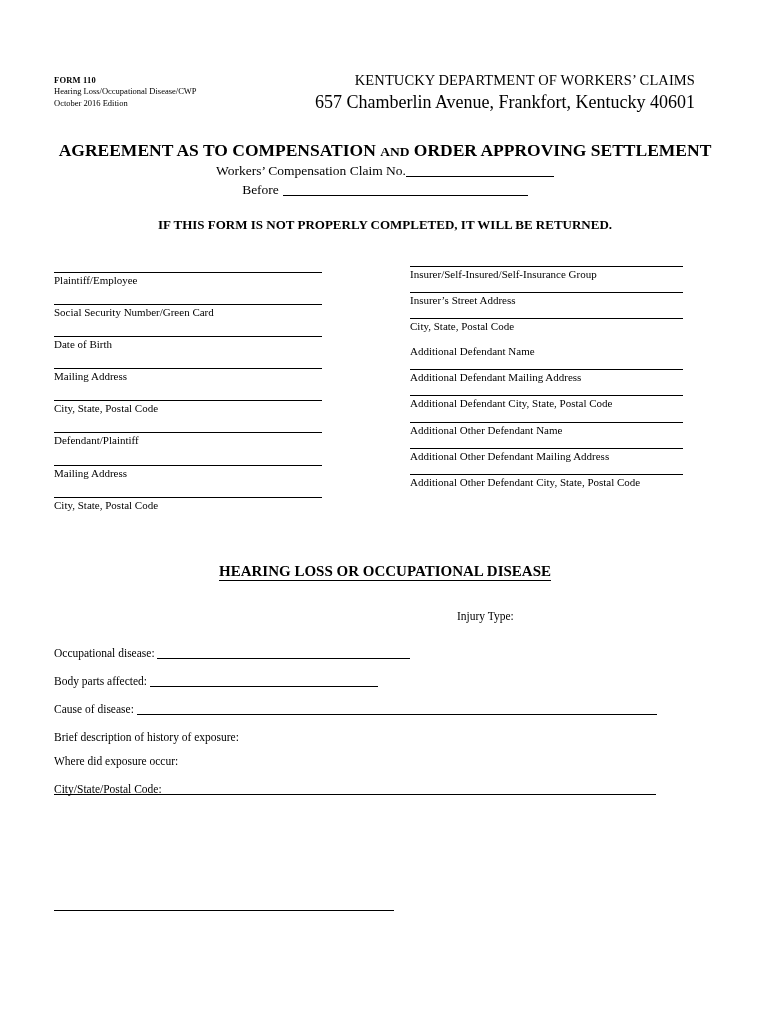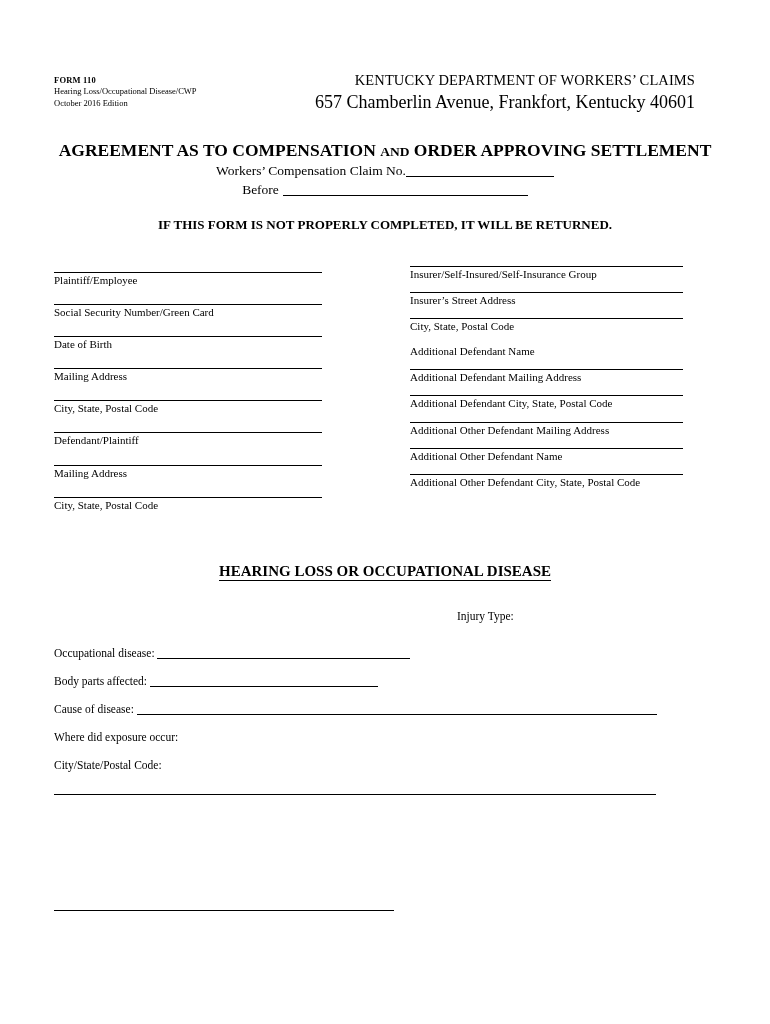--- a/index.html
+++ b/index.html
@@ -283,25 +283,25 @@
     <div class="fld">
       <div class="rule"></div>
       <div class="lbl">Additional Defendant Mailing Address</div>
     </div>
     <div class="fld">
       <div class="rule"></div>
       <div class="lbl">Additional Defendant City, State, Postal Code</div>
     </div>
     <div class="fld">
       <div class="rule"></div>
+      <div class="lbl">Additional Other Defendant Name</div>
+    </div>
+    <div class="fld">
+      <div class="rule"></div>
       <div class="lbl">Additional Other Defendant Mailing Address</div>
-    </div>
-    <div class="fld">
-      <div class="rule"></div>
-      <div class="lbl">Additional Other Defendant Name</div>
     </div>
     <div class="fld">
       <div class="rule"></div>
       <div class="lbl">Additional Other Defendant City, State, Postal Code</div>
     </div>
   </div>
 
   <div class="sect-head">
     <span>HEARING LOSS OR OCCUPATIONAL DISEASE</span>
   </div>
@@ -317,20 +317,23 @@
     <div class="row">
       <span class="lbl">Body parts affected:</span>
       <span class="line-inline" style="width:228px;"></span>
     </div>
 
     <div class="row">
       <span class="lbl">Cause of disease:</span>
       <span class="line-inline" style="width:520px;"></span>
     </div>
 
+    <div class="row" style="height:24px;">
+      <span class="lbl">Brief description of history of exposure:</span>
+    </div>
 
     <div class="long-rule" style="left:0; top:192px; width:602px;"></div>
 
 
     <div class="row">
       <span class="lbl">Where did exposure occur:</span>
     </div>
 
     <div class="row">
       <span class="lbl">City/State/Postal Code:</span>

